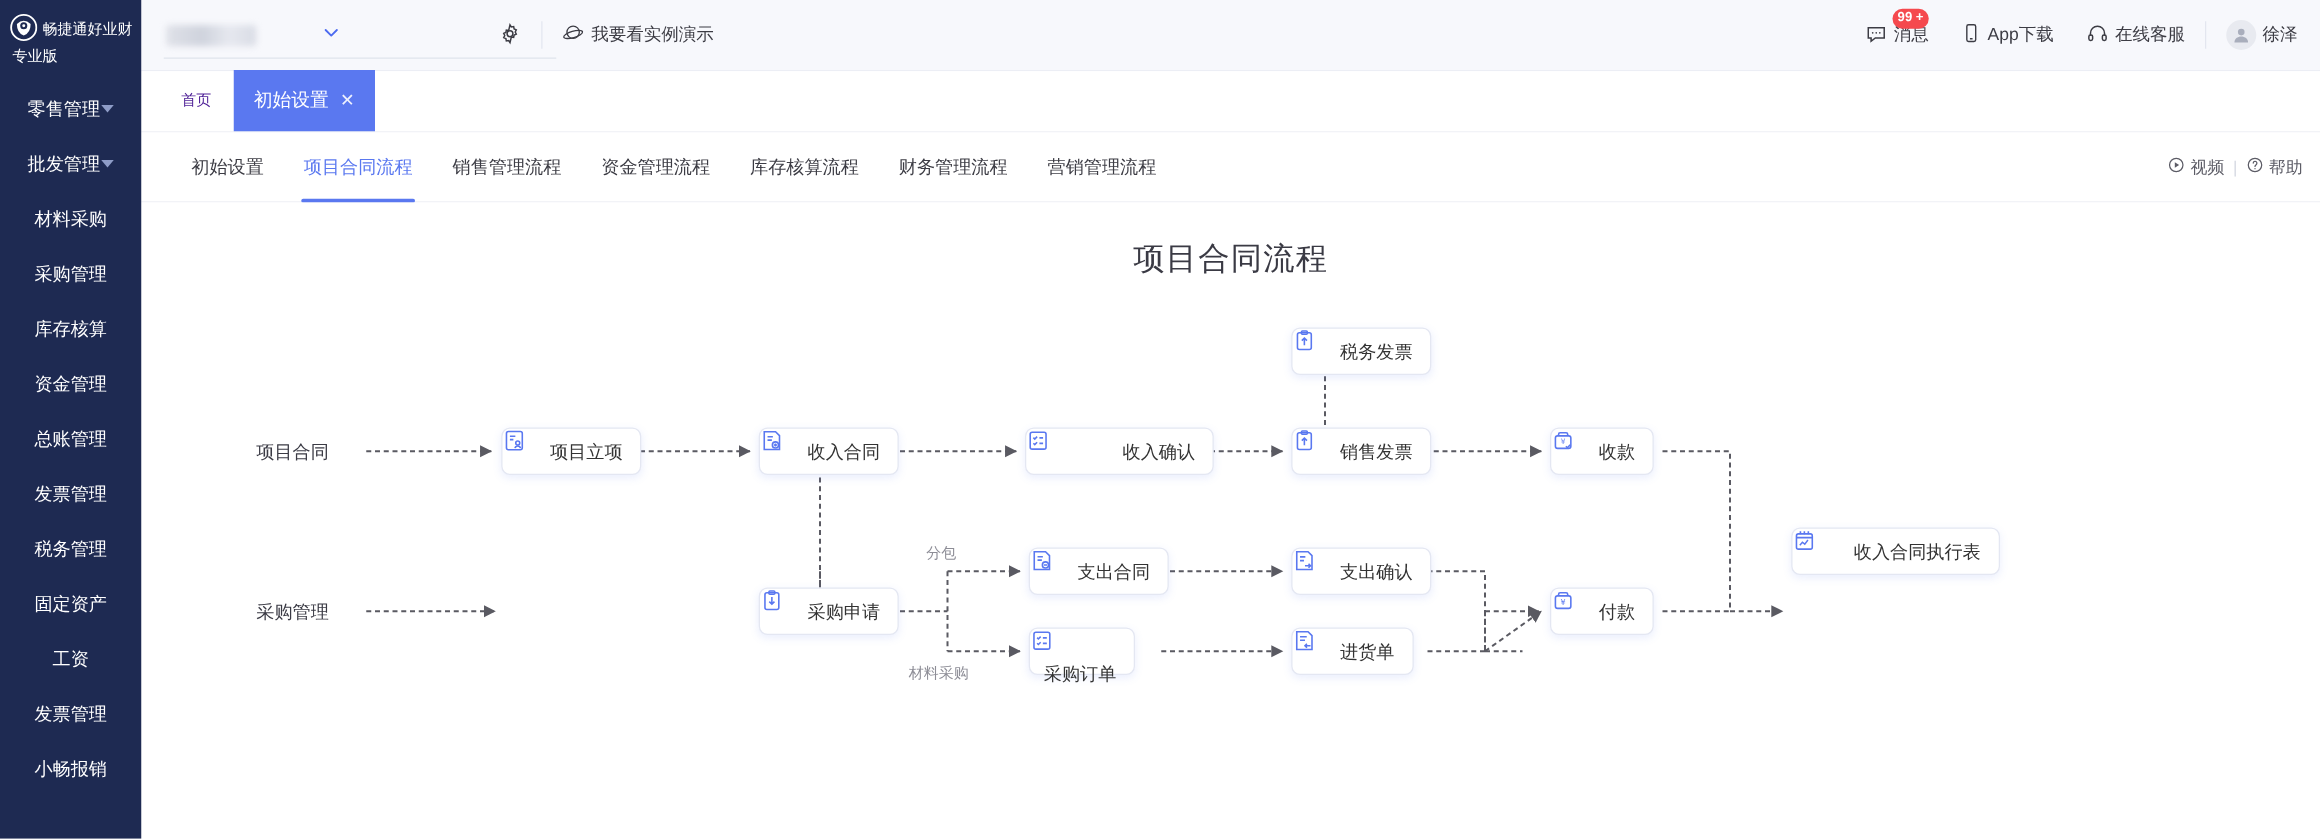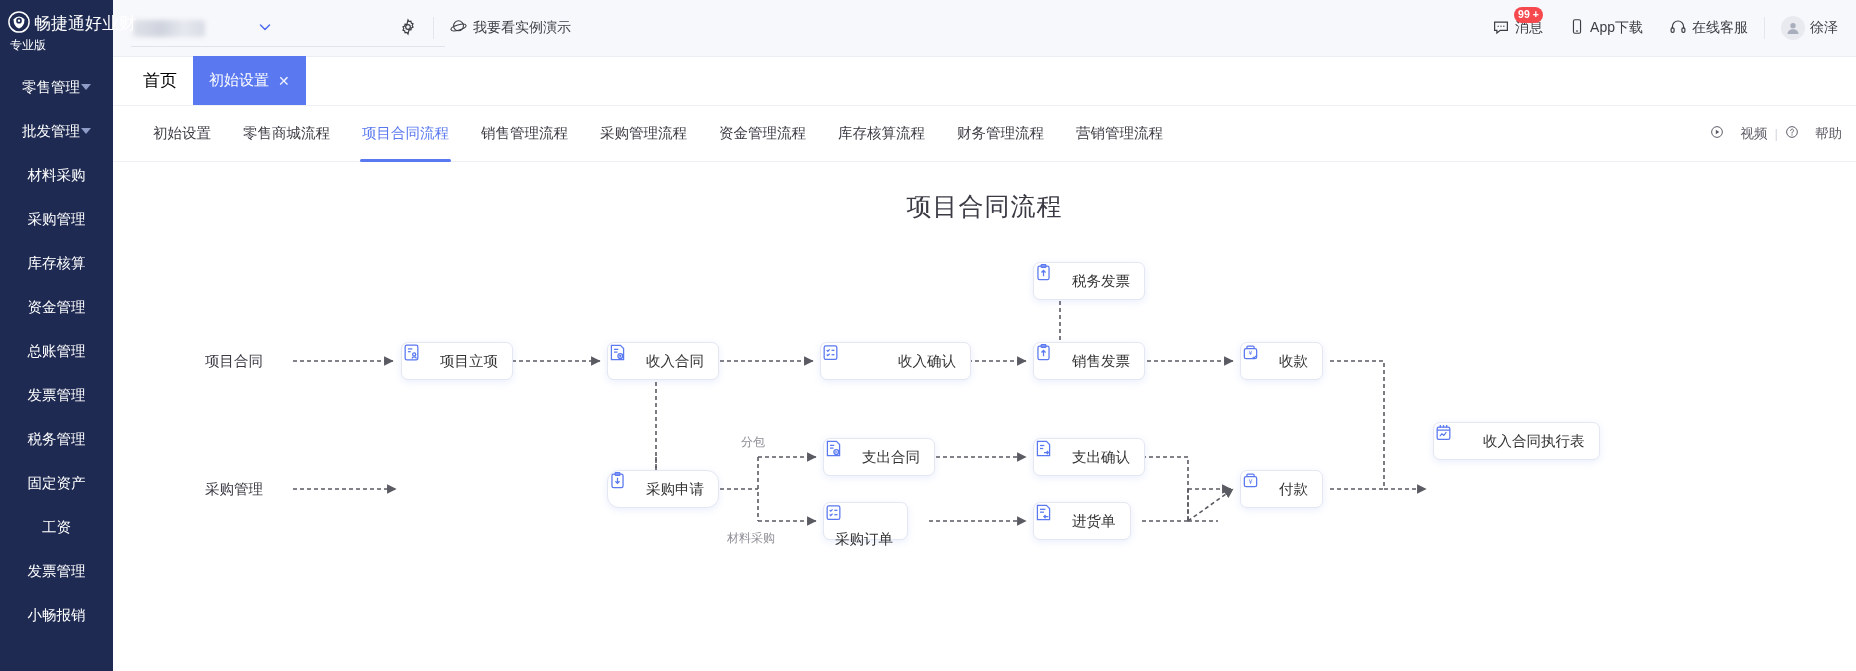--- a/index.html
+++ b/index.html
@@ -19,21 +19,21 @@
     color:#ffffff;
     position:relative;
     z-index:5;
   }
   .brand {
     height:57px; display:flex; align-items:flex-start; padding:8px 6px 0 8px;
     flex-direction:column; justify-content:center;
   }
   .brand-top { display:flex; align-items:center; gap:4px; }
   .brand-logo { width:22px; height:22px; flex:0 0 22px; }
-  .brand-name { font-size:17px; color:#fff; letter-spacing:0; white-space:nowrap; }
+  .brand-name { font-size:12px; color:#fff; letter-spacing:0; white-space:nowrap; }
   .brand-sub { font-size:12px; color:#fff; margin-top:1px; margin-left:2px; }
   .side-list { margin-top:8px; }
   .side-item {
     height:44px; display:flex; align-items:center; justify-content:center;
     gap:1px; font-size:14.5px; color:#ffffff; cursor:pointer;
   }
   .caret-down {
     width:0;height:0;border-left:5px solid transparent;border-right:5px solid transparent;
     border-top:6px solid #8e9cc7; display:inline-block;
   }
@@ -75,21 +75,21 @@
   }
   .user-name { font-size:14px; color:#3c3c44; }
 
   
   .tabstrip {
     height:49px; background:#fff; display:flex; align-items:flex-end;
     padding-left:14px; border-bottom:1px solid #eef0f5;
   }
   .tab {
     height:49px; min-width:60px; padding:0 16px; display:flex; align-items:center;
-    justify-content:center; font-size:17px; color:#000000; cursor:pointer;
+    justify-content:center; font-size:12px; color:#4c1d95; cursor:pointer;
   }
   .tab.active {
     background:#5a78f0; color:#fff; font-size:15px; gap:9px;
   }
   .tab .x { font-size:14px; opacity:.9; }
 
   
   .navrow {
     height:56px; display:flex; align-items:center;
     border-bottom:1px solid #eef0f5; background:#fff; padding:0 12px 0 24px;
@@ -98,21 +98,21 @@
     padding:0 16px; height:56px; display:flex; align-items:center;
     font-size:14.5px; color:#3c3c44; cursor:pointer; position:relative;
   }
   .nav-item.active { color:#5a78f0; }
   .nav-item.active:after {
     content:""; position:absolute; left:14px; right:14px; bottom:0;
     height:3px; background:#5a78f0; border-radius:2px;
   }
   .nav-right { margin-left:auto; display:flex; align-items:center; gap:7px; font-size:13.5px; color:#5c5c66; padding-right:2px; }
   .nav-right .sep { color:#d6d9e2; }
-  .nr-link { display:flex; align-items:center; gap:16px; cursor:pointer; }
+  .nr-link { display:flex; align-items:center; gap:4px; cursor:pointer; }
 
   
   .canvas { flex:1; position:relative; background:#fff; overflow:hidden; }
   .flow-title {
     position:absolute; left:0; right:0; top:28px; text-align:center;
     font-size:25px; color:#3a3a44; letter-spacing:1px;
   }
   .diagram { position:absolute; inset:0; }
   .diagram svg { position:absolute; left:0; top:0; }
 
@@ -286,31 +286,25 @@
       <div class="tab active">
         <span>初始设置</span>
         <span class="x">✕</span>
       </div>
     </div>
 
     <div class="navrow">
       <div class="nav-item">
           <span>初始设置</span>
         </div>
-      <div class="nav-item">
-          <span>零售商城流程</span>
-        </div>
       <div class="nav-item active">
           <span>项目合同流程</span>
         </div>
       <div class="nav-item">
           <span>销售管理流程</span>
-        </div>
-      <div class="nav-item">
-          <span>采购管理流程</span>
         </div>
       <div class="nav-item">
           <span>资金管理流程</span>
         </div>
       <div class="nav-item">
           <span>库存核算流程</span>
         </div>
       <div class="nav-item">
           <span>财务管理流程</span>
         </div>
@@ -486,21 +480,21 @@
               <line x1="4" y1="9" x2="20" y2="9"></line>
               <line x1="8" y1="2.6" x2="8" y2="5.6"></line>
                 <line x1="12" y1="2.6" x2="12" y2="5.6"></line>
                 <line x1="16" y1="2.6" x2="16" y2="5.6"></line>
               <path d="M7.4 16.6l2.6-3 2.4 2 3.2-4.2" stroke-width="1.5"></path>
             </svg>
           </span>
           <span>收入合同执行表</span>
         </div>
 
-        <div class="node" style="left:494px; top:308px;border-radius:12px;">
+        <div class="node" style="left:494px; top:308px;">
           <span class="ic">
             <svg width="19" height="19" viewBox="0 0 24 24" fill="none" stroke="#5a78f0" stroke-width="1.6">
               <rect x="5" y="4" width="14" height="17" rx="2"></rect>
               <rect x="9" y="2.2" width="6" height="3.4" rx="1"></rect>
               <path d="M12 8.4v7.2M9.4 13l2.6 2.6L14.6 13"></path>
             </svg>
           </span>
           <span>采购申请</span>
         </div>
 

